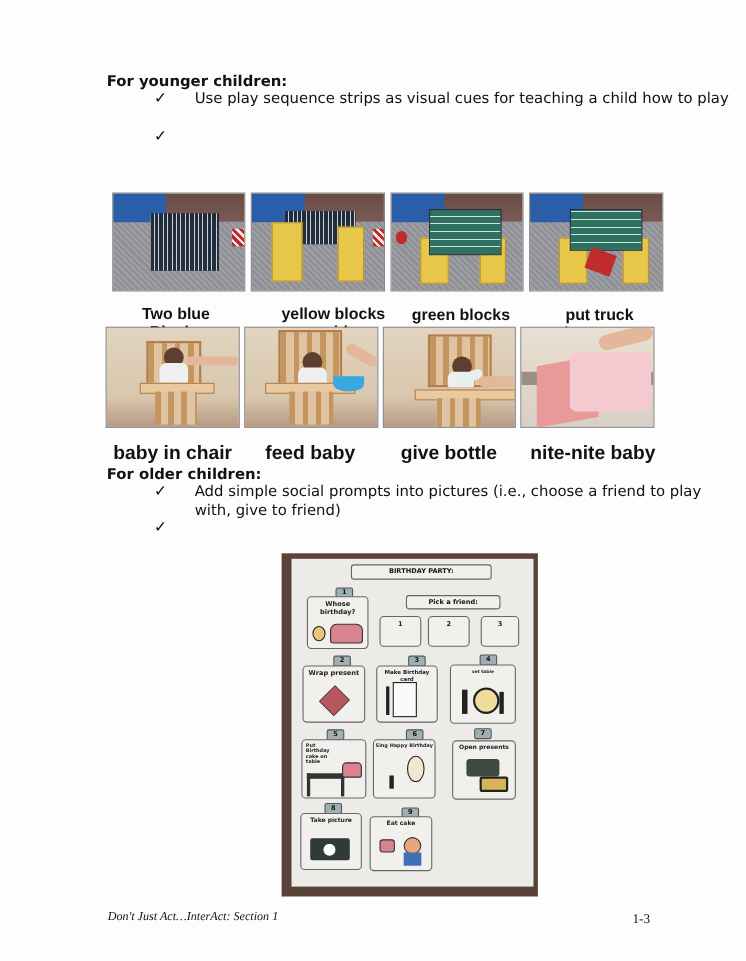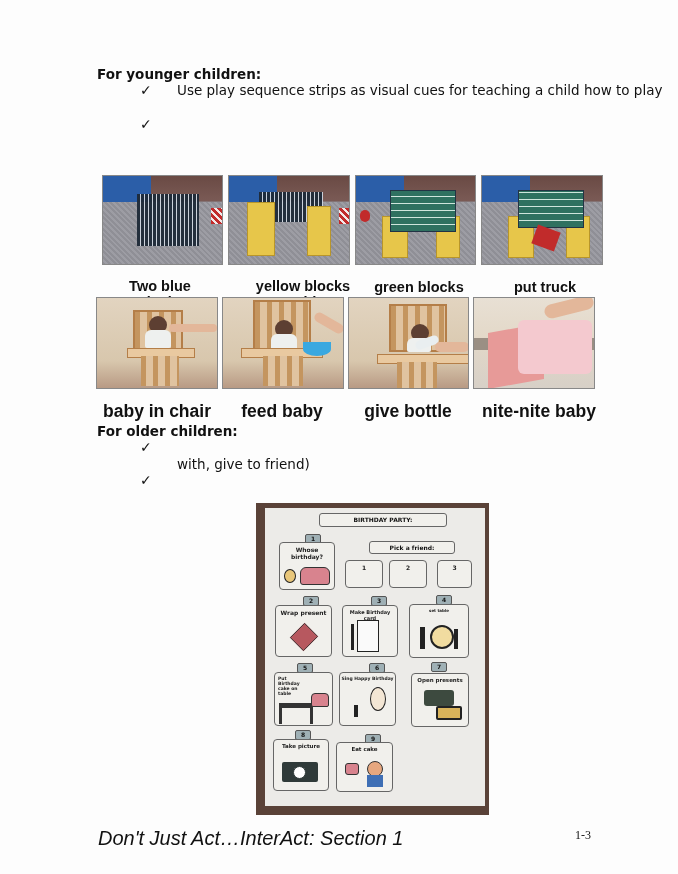--- a/index.html
+++ b/index.html
@@ -7,21 +7,21 @@
          font-family:"DejaVu Sans", sans-serif; color:#111; }
   .abs { position:absolute; }
   .heading { font-weight:bold; font-size:13.5px; letter-spacing:0; }
   .bullet { font-size:13.5px; line-height:16.5px; }
   .check { position:absolute; font-size:14px; }
   .btext { position:absolute;text-align:right; }
   .photo { position:absolute; overflow:hidden; border:1px solid #888; }
   .cap { position:absolute; font-family:"Liberation Sans", sans-serif; font-weight:bold; text-align:center; line-height:16px; white-space:pre-line;margin-top:13px; }
   .cap1 { font-size:14.5px; }
   .cap2 { font-size:17.5px; }
-  .footer-left { font-family:Liberation Sans, sans-serif; font-style:italic; font-size:20px; }
+  .footer-left { font-family:Liberation Serif, serif; font-style:italic; font-size:11px; }
   .footer-right { font-family:"Liberation Serif", serif; font-size:12px; }
 
   
   .blk-bg { background: linear-gradient(#6a4a44 0%, #7a5a55 28%, #8d8d95 30%, #9a9aa0 100%); }
   .rug { position:absolute; left:0; right:0; top:30%; bottom:0; background: repeating-linear-gradient(45deg,#8f8f96 0 2px,#9d9da4 2px 4px); }
   .blue-mat { position:absolute; left:0; top:0; width:40%; height:30%; background:#2b5ea8; }
   .blueblk { position:absolute; background: repeating-linear-gradient(90deg,#1e2a38 0 3px,#cfd6e0 3px 4px), #223; opacity:.95; }
   .yellowblk { position:absolute; background:#e7c64a; border:1px solid #b8952a; }
   .greenblk { position:absolute; background: repeating-linear-gradient(0deg,#2f7160 0 6px,#cfe5dc 6px 7px); border:1px solid #234; }
   .redtoy { position:absolute; background:#c12b2b; }
@@ -134,20 +134,21 @@
 </div>
 
 <div class="cap cap2" style="left:96px; top:390px; width:122px;">baby in chair</div>
 <div class="cap cap2" style="left:222px; top:390px; width:120px;">feed baby</div>
 <div class="cap cap2" style="left:348px; top:390px; width:120px;">give bottle</div>
 <div class="cap cap2" style="left:474px; top:390px; width:130px;">nite-nite baby</div>
 
 <div class="abs heading" style="left:97px; top:423px;">For older children:</div>
 <div class="abs bullet" style="left:97px; top:439px; width:520px; height:34px;">
   <span class="check" style="left:43px; top:0;">✓</span>
+  <span class="btext" style="left:80px; top:0; white-space:nowrap;">Add simple social prompts into pictures (i.e., choose a friend to play</span>
   <span class="btext" style="left:80px; top:17px; white-space:nowrap;">with, give to friend)</span>
 </div>
 <div class="abs bullet" style="left:97px; top:472px; width:520px; height:18px;">
   <span class="check" style="left:43px; top:0;">✓</span>
 </div>
 
 <div class="card-frame"></div>
 <div class="card">
   <div class="title-box" style="left:54px; top:5px; width:126px; height:12px;">BIRTHDAY PARTY:</div>
 

